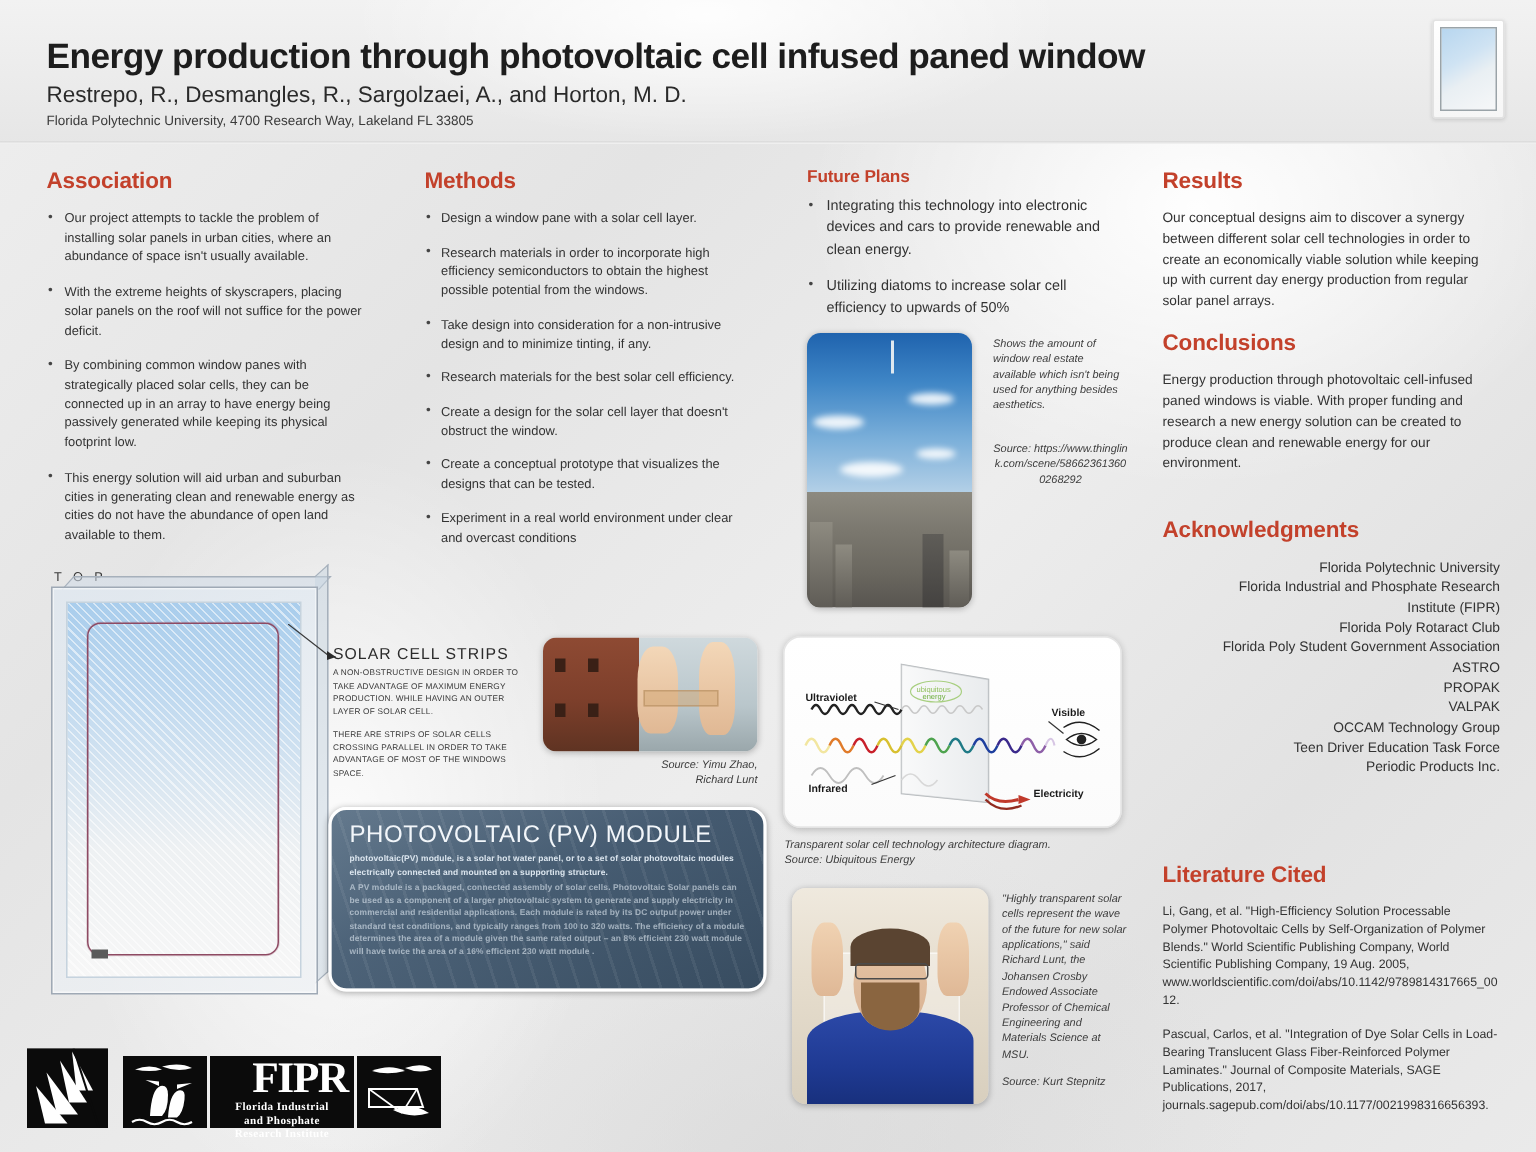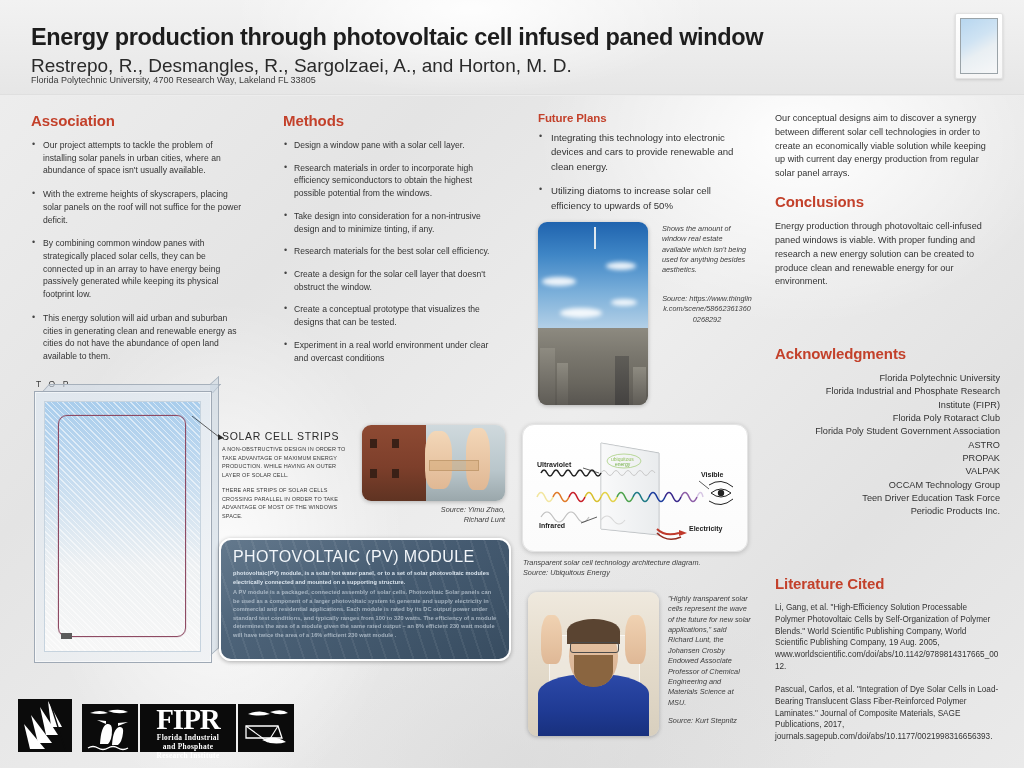--- a/index.html
+++ b/index.html
@@ -30,21 +30,21 @@
     content:""; position:absolute; left:0; bottom:0; width:100%; height:2px;
     background: linear-gradient(180deg, #d8d8d8, #f4f4f4);
   }
   .poster-title {
     position: absolute; left: 31px; top: 24px;
     font-size: 23.5px; font-weight: 700; letter-spacing: -0.35px;
     color: #1d1d1d; white-space: nowrap;
   }
   .poster-authors {
     position: absolute; left: 31px; top: 55px;
-    font-size: 19px; font-weight: 400; color: #2a2a2a; white-space: nowrap;
+    font-size: 15px; font-weight: 400; color: #2a2a2a; white-space: nowrap;
   }
   .poster-affil {
     position: absolute; left: 31px; top: 75px;
     font-size: 9px; font-weight: 400; color: #3a3a3a; white-space: nowrap;
   }
   
   .header-window {
     position: absolute; right: 21px; top: 13px; width: 48px; height: 66px;
     background: linear-gradient(180deg,#ffffff,#f6f6f6);
     border: 1px solid #e2e2e2; border-radius: 2px;
@@ -293,21 +293,21 @@
   }
   .pv-text.faded { opacity: 0.62; }
 
   
   #logo-row { position:absolute; left: 18px; top: 690px; height: 62px; }
   .logo-box { position:absolute; background:#0b0b0b; }
   .logo-fipr-text {
     position:absolute; color:#fff; text-align:center; width:100%;
     font-family:"Liberation Serif", serif;
   }
-  .fipr-big { font-size: 29px; font-weight:700; letter-spacing:-1px; line-height:1; }
+  .fipr-big { font-size: 29px; font-weight:700; letter-spacing:-1px; line-height:1;padding-left:12px; }
   .fipr-sub { font-size: 7.4px; font-weight:700; line-height:1.25; letter-spacing:0.3px; }
 </style>
 </head>
 <body>
 
 <div class="poster">
 
   <div class="header">
     <div class="poster-title">Energy production through photovoltaic cell infused paned window</div>
     <div class="poster-authors">Restrepo, R., Desmangles, R., Sargolzaei, A., and Horton, M. D.</div>
@@ -342,20 +342,21 @@
 
   <div class="col col-3">
     <h2 class="section small tight">Future Plans</h2>
     <ul class="bullets future">
       <li>Integrating this technology into electronic devices and cars to provide renewable and clean energy.</li>
       <li>Utilizing diatoms to increase solar cell efficiency to upwards of 50%</li>
     </ul>
   </div>
 
   <div class="col col-4">
+    <h2 class="section">Results</h2>
     <p class="body">Our conceptual designs aim to discover a synergy between different solar cell technologies in order to create an economically viable solution while keeping up with current day energy production from regular solar panel arrays.</p>
     <h2 class="section">Conclusions</h2>
     <p class="body">Energy production through photovoltaic cell-infused paned windows is viable.  With proper funding and research a new energy solution can be created to produce clean and renewable energy for our environment.</p>
   </div>
 
   <div style="position:absolute; left:775px; top:345px; width:225px;">
     <h2 class="section">Acknowledgments</h2>
     <div class="ack-list">
       <div>Florida Polytechnic University</div>
       <div>Florida Industrial and Phosphate Research</div>

